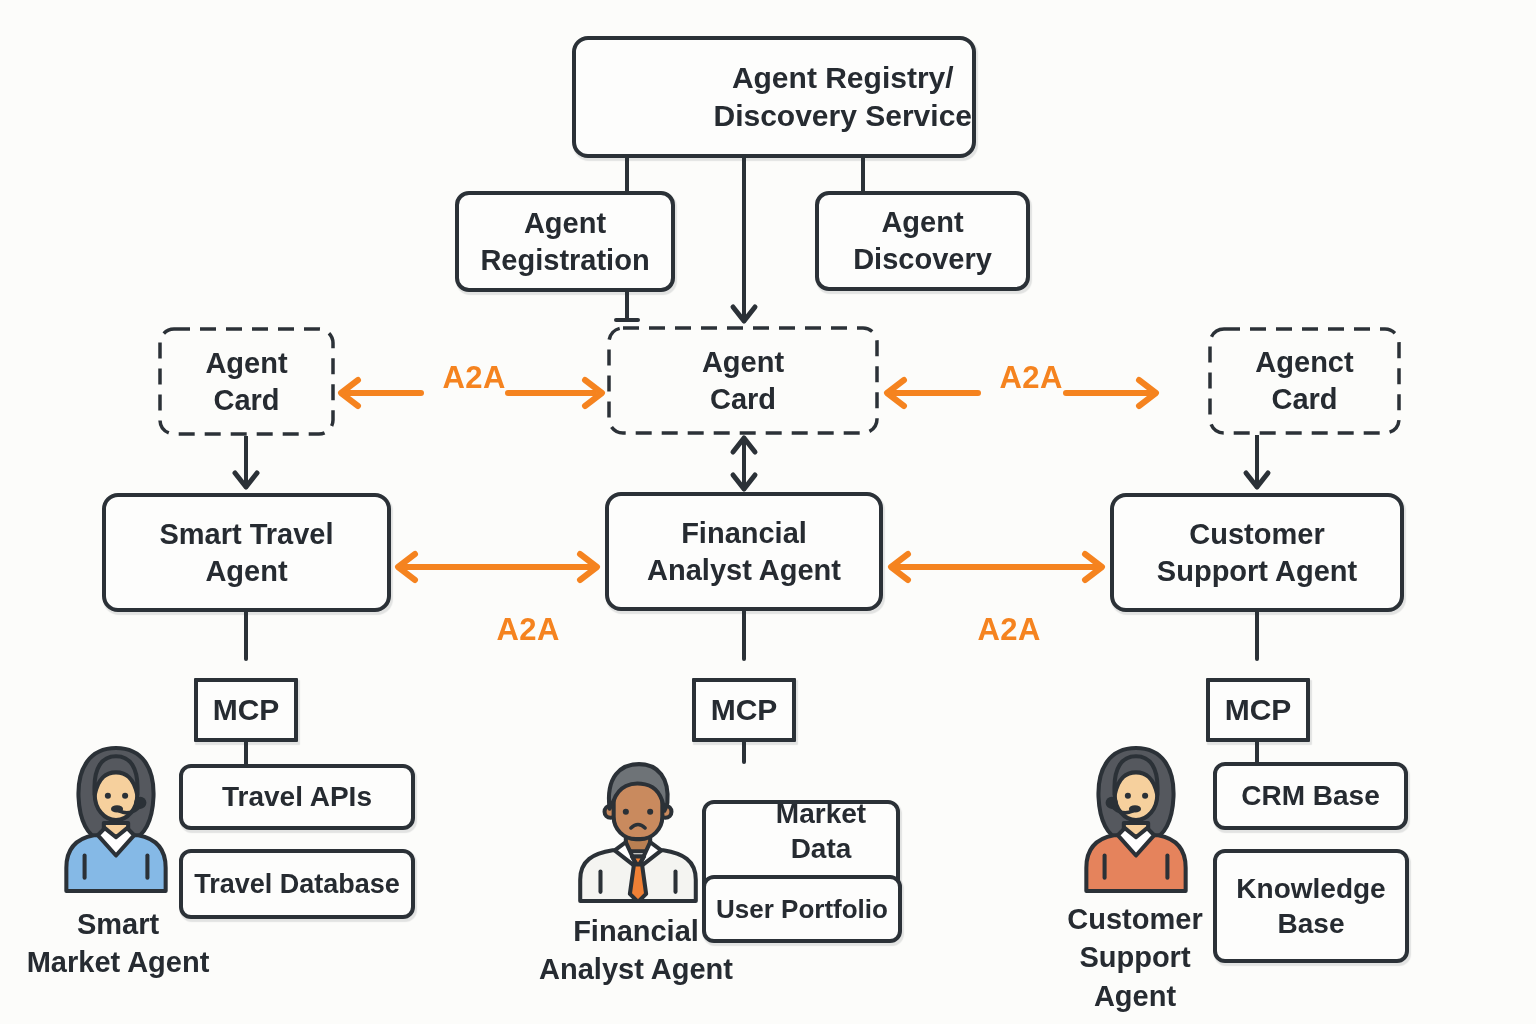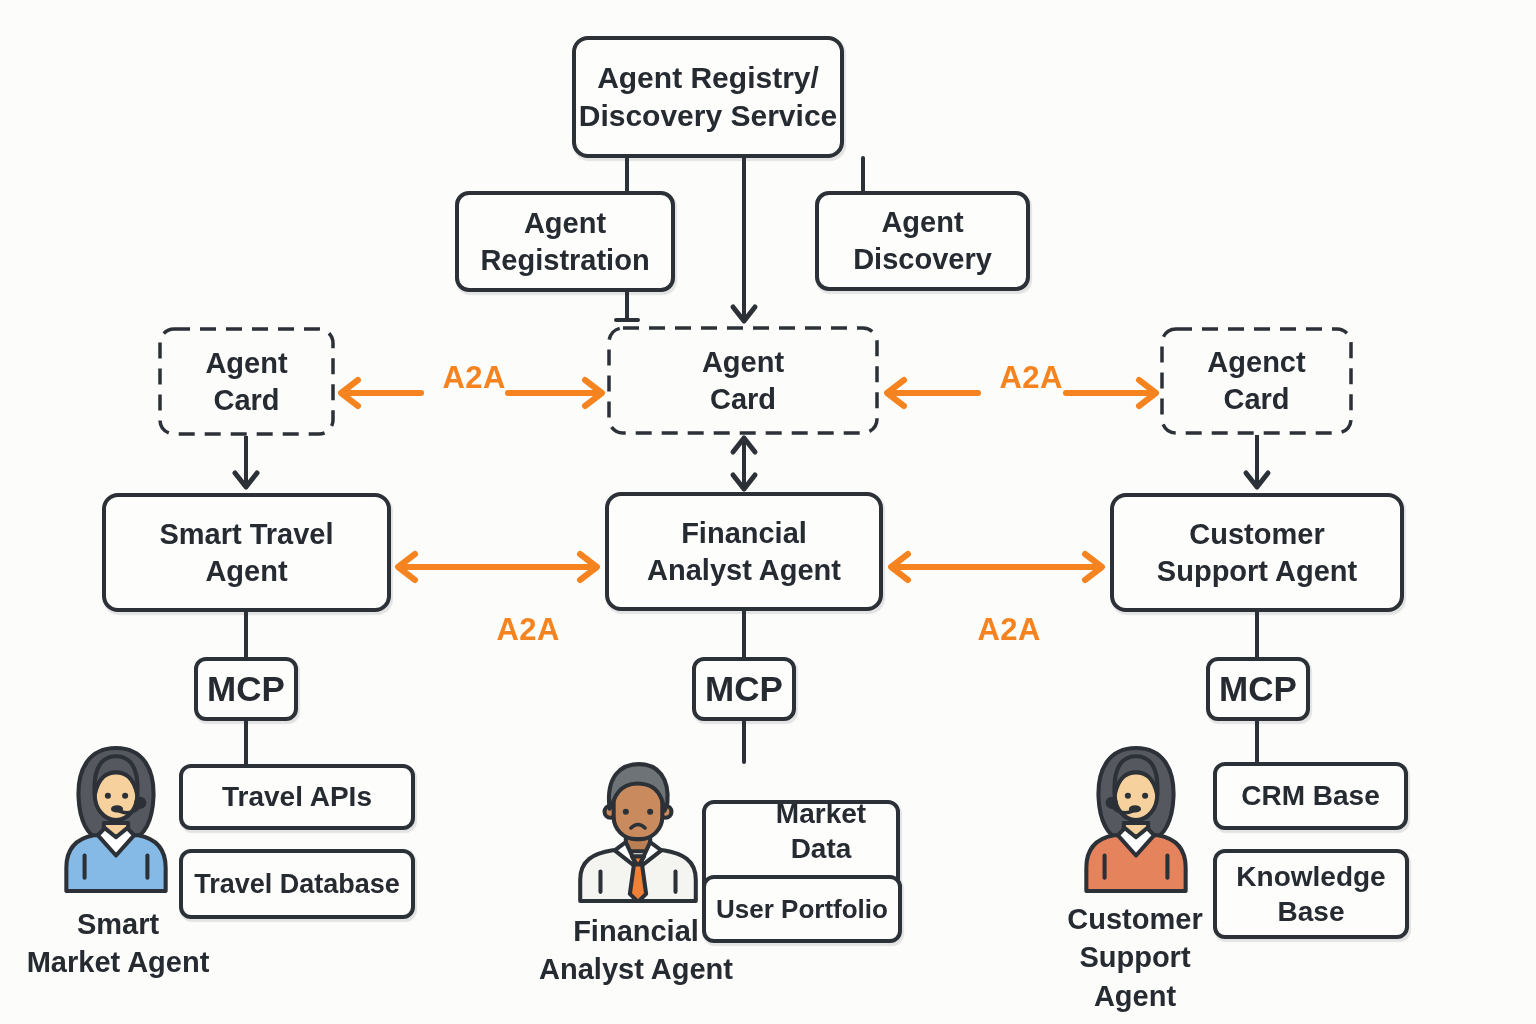--- a/index.html
+++ b/index.html
@@ -21,21 +21,21 @@
     border:4px solid var(--ink);border-radius:16px;
     display:flex;align-items:center;justify-content:center;text-align:center;
     font-weight:600;font-size:29px;line-height:1.26;color:#262b31;
     box-shadow:1.5px 2.5px 1px rgba(43,49,55,0.12);
   }
   .box span{white-space:pre-line;}
   .box.dashed{border:none;background:var(--bg);box-shadow:none;border-radius:14px;}
   .box.dashed .dashrect{position:absolute;left:0;top:0;width:100%;height:100%;overflow:visible;}
   .box.dashed .dashrect rect{fill:none;stroke:var(--ink);stroke-width:3.5;stroke-dasharray:16 10;}
   .box.small{border-radius:12px;font-size:28px;border-width:4px;}
-  .box.mcp{border-radius:12px;font-size:35px;}
+  .box.mcp{border-radius:1px;font-size:30px;margin-top:21px;}
   .a2a{
     position:absolute;z-index:3;color:var(--orange);font-weight:700;font-size:31px;
     text-align:right;letter-spacing:0.5px;
   }
   .caption{
     position:absolute;z-index:2;text-align:center;font-weight:600;font-size:29px;
     line-height:1.32;color:#262b31;white-space:pre-line;
   }
   .avatar{position:absolute;z-index:2;}
   .avatar svg{display:block;width:100%;height:100%;}
@@ -86,21 +86,21 @@
       <path d="M415 554 L398 567 L415 580"></path>
       <line x1="405" y1="567" x2="590" y2="567"></line>
       <path d="M580 554 L597 567 L580 580"></path>
 
       <path d="M908 554 L891 567 L908 580"></path>
       <line x1="898" y1="567" x2="1095" y2="567"></line>
       <path d="M1085 554 L1102 567 L1085 580"></path>
     </g>
   </svg>
 
-  <div class="box" style="left:572px;top:36px;width:272px;height:122px;font-size:30px;">
+  <div class="box" style="left:572px;top:36px;width:404px;height:122px;font-size:30px;justify-content:flex-end;">
     <span>Agent Registry/
 Discovery Service</span>
   </div>
   <div class="box" style="left:455px;top:191px;width:220px;height:101px;border-radius:14px;">
     <span>Agent
 Registration</span>
   </div>
   <div class="box" style="left:815px;top:191px;width:215px;height:100px;border-radius:14px;">
     <span>Agent
 Discovery</span>
@@ -113,21 +113,21 @@
     <span>Agent
 Card</span>
   </div>
   <div class="box dashed" style="left:607px;top:326px;width:272px;height:109px;">
     <svg class="dashrect">
         <rect x="2" y="2" width="268" height="105" rx="14"></rect>
       </svg>
     <span>Agent
 Card</span>
   </div>
-  <div class="box dashed" style="left:1160px;top:327px;width:193px;height:108px;">
+  <div class="box dashed" style="left:1208px;top:327px;width:193px;height:108px;">
     <svg class="dashrect">
         <rect x="2" y="2" width="189" height="104" rx="14"></rect>
       </svg>
     <span>Agenct
 Card</span>
   </div>
 
   <div class="a2a" style="left:424px;top:360px;width:82px;">A2A</div>
   <div class="a2a" style="left:981px;top:360px;width:82px;">A2A</div>
   <div class="a2a" style="left:472px;top:612px;width:88px;">A2A</div>
@@ -165,21 +165,21 @@
   <div class="box small" style="left:702px;top:800px;width:198px;height:98px;padding-left:40px;">
     <span>Market Data
 APIs</span>
   </div>
   <div class="box small" style="left:702px;top:875px;width:200px;height:68px;font-size:26px;">
     <span>User Portfolio</span>
   </div>
   <div class="box small" style="left:1213px;top:762px;width:195px;height:68px;">
     <span>CRM Base</span>
   </div>
-  <div class="box small" style="left:1213px;top:849px;width:196px;height:90px;">
+  <div class="box small" style="left:1213px;top:849px;width:196px;height:114px;">
     <span>Knowledge
 Base</span>
   </div>
 
   <div class="avatar" style="left:60px;top:742px;width:112px;height:152px;">
     <svg viewBox="0 0 110 150">
       <g stroke="#2b3137" stroke-width="4" stroke-linecap="round" stroke-linejoin="round">
         <path d="M55 6 C29 6 17 26 18 54 C19 78 27 93 40 97 L70 97 C83 93 91 78 92 54 C93 26 81 6 55 6 Z" fill="#55585e"></path>
         <path d="M6 147 L6 124 C6 104 17 95 33 92 L77 92 C93 95 104 104 104 124 L104 147 Z" fill="#85b9e6"></path>
         <line x1="24" y1="112" x2="24" y2="134" fill="none"></line>

